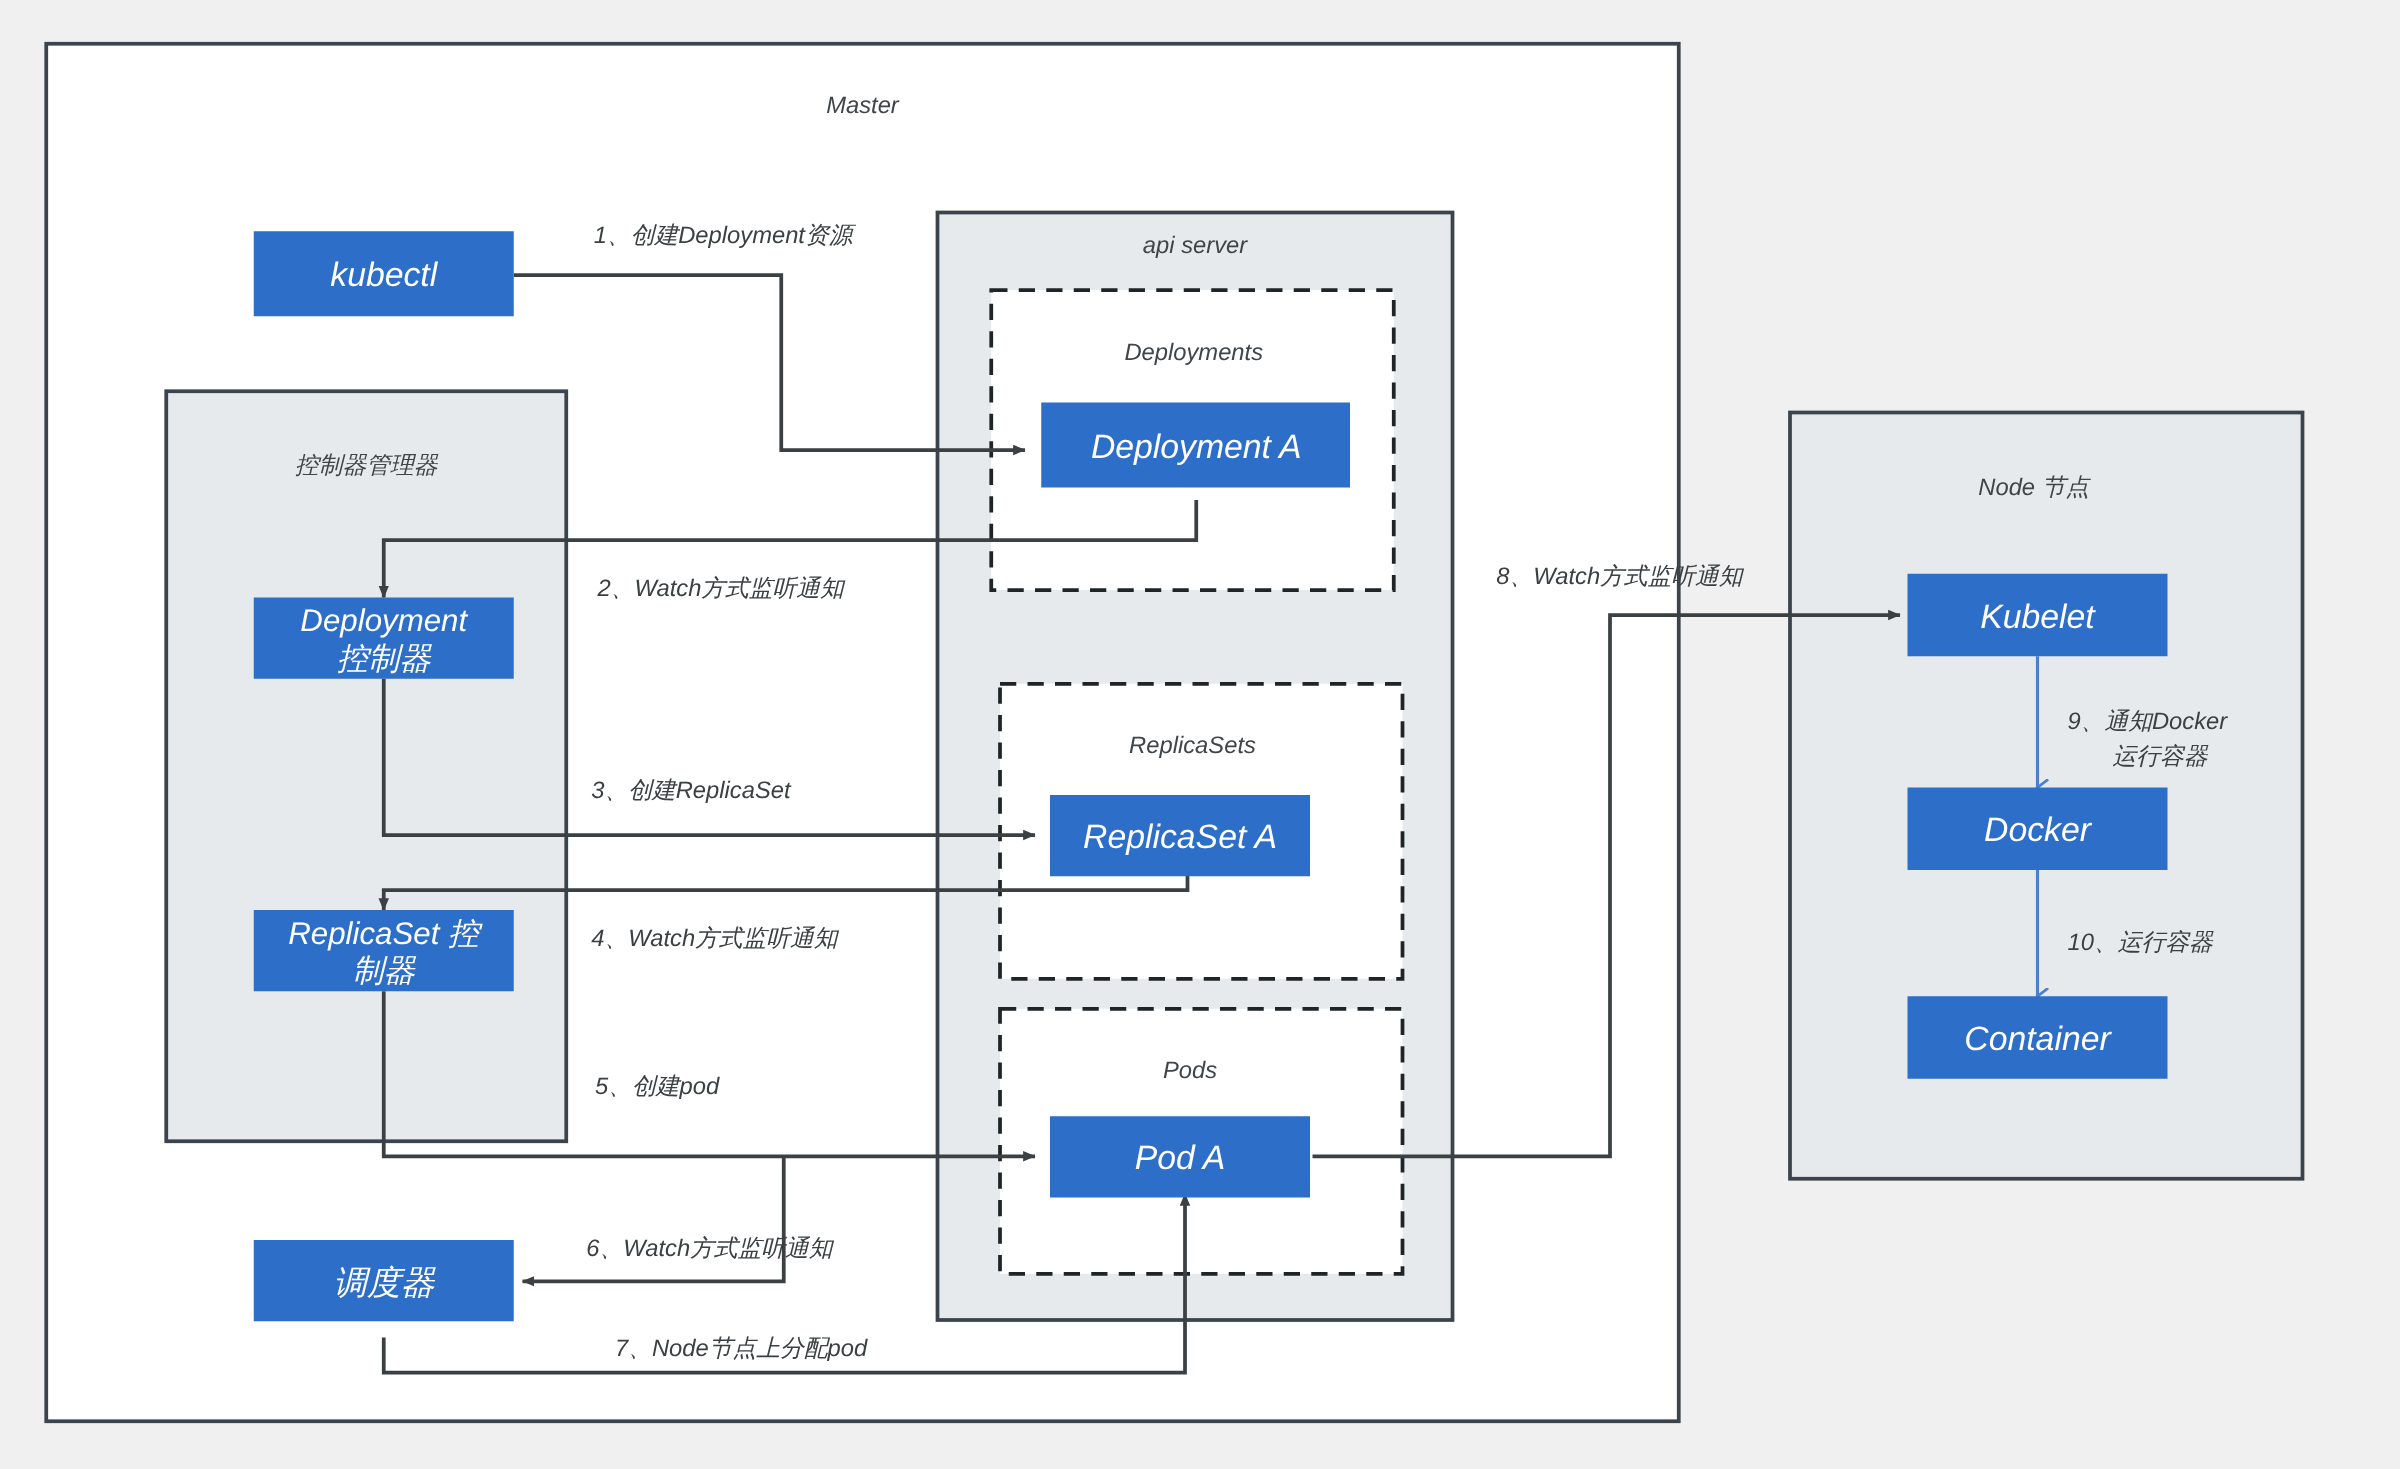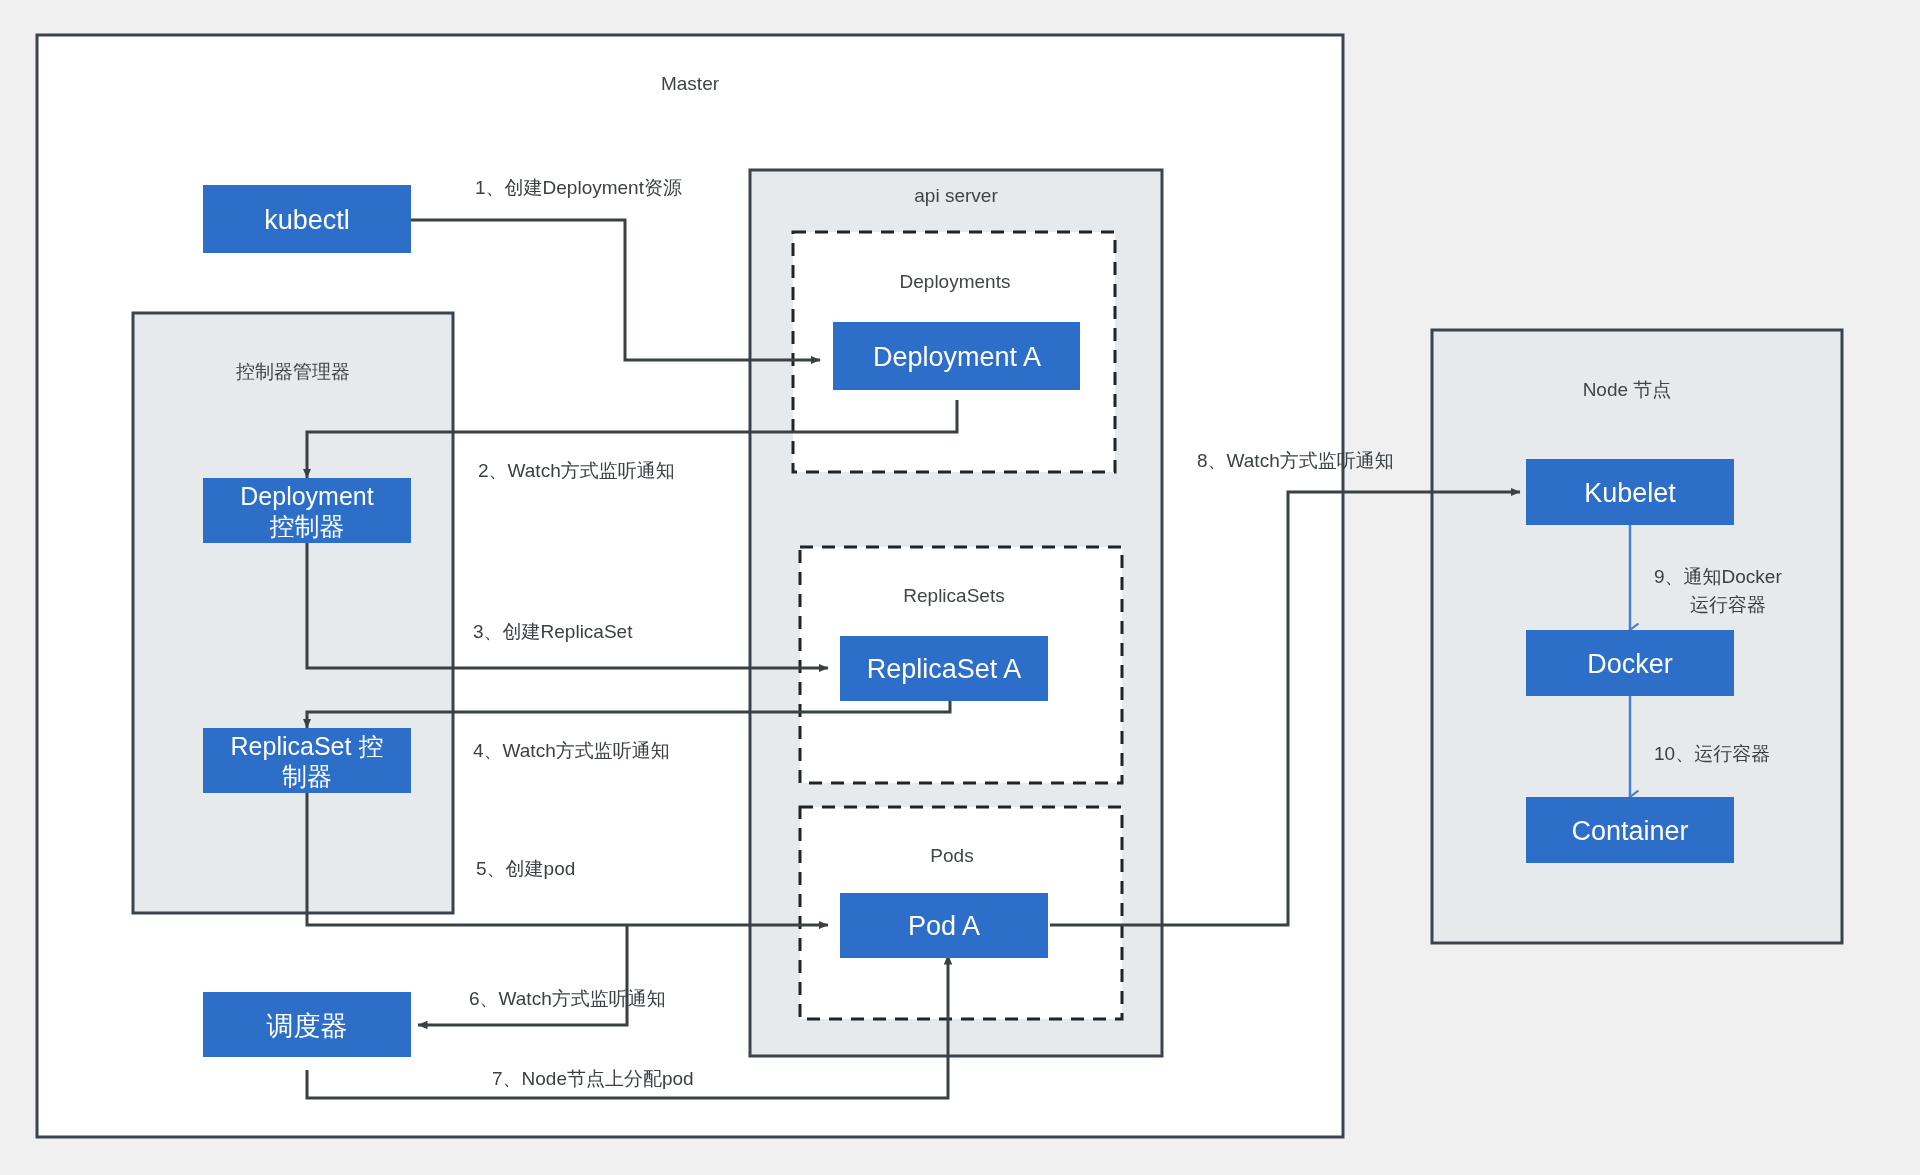--- a/index.html
+++ b/index.html
@@ -10,20 +10,21 @@
   body {
     width: 1920px;
     height: 1175px;
     overflow: hidden;
     font-family: "Liberation Sans", "DejaVu Sans", sans-serif;
   }
   #diagram-root {
     position: relative;
     width: 1858px;
     height: 1175px;
+    font-style: italic;
   }
   svg#diagram {
     display: block;
     width: 1920px;
     height: 1175px;
   }
   .container-title,
   .group-title {
     font-family: "Liberation Sans", "DejaVu Sans", sans-serif;
     font-size: 19px;

